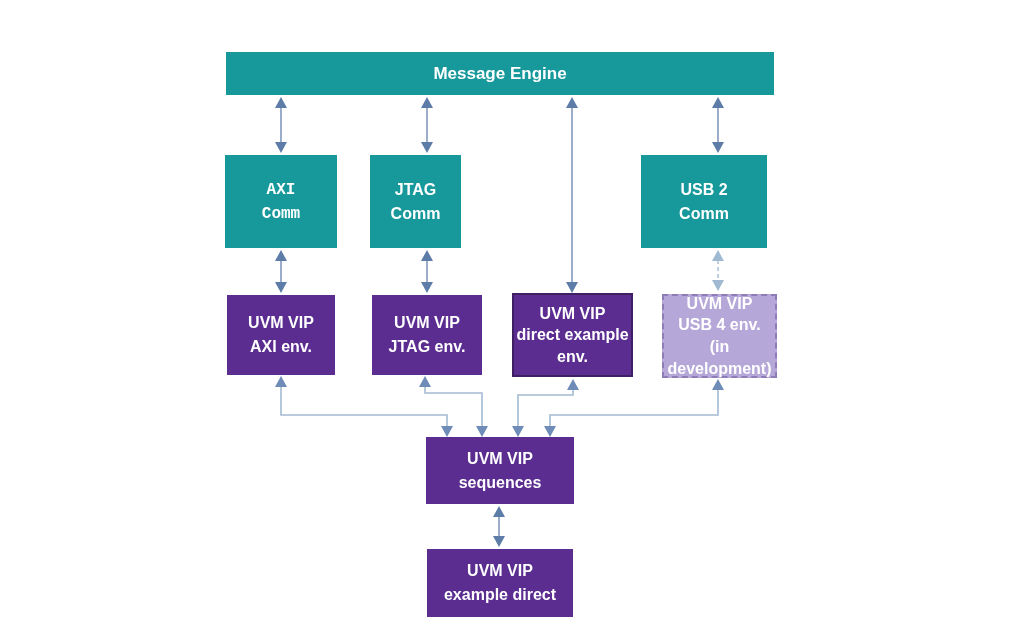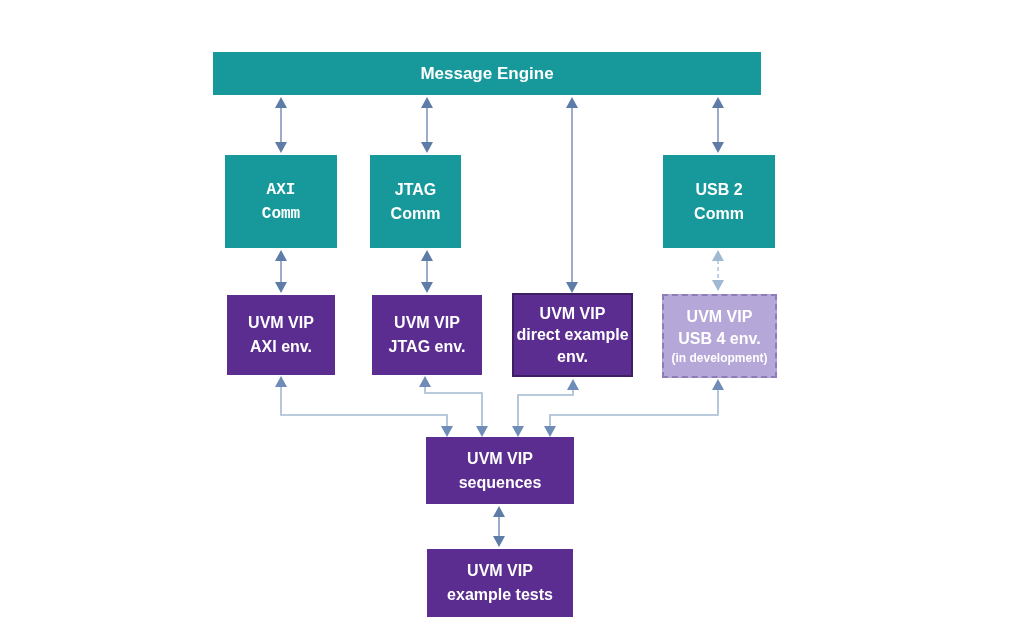--- a/index.html
+++ b/index.html
@@ -9,48 +9,48 @@
   }
   .box{
     position:absolute;display:flex;flex-direction:column;align-items:center;
     justify-content:center;text-align:center;color:var(--text,#fff);
     font-weight:600;font-size:16px;line-height:1.5;box-sizing:border-box;
   }
   .teal{background:var(--teal,#17999B);}
   .purple{background:var(--purple,#5B2D90);}
   .purple-bordered{background:var(--purple,#5B2D90);border:2px solid var(--purple-border,#3E1F63);}
   .light-purple{background:var(--light-purple,#B5A7D8);border:2px dashed var(--light-purple-border,#8E7CB8);line-height:1.35;}
-  .small-line{font-size:12px;font-weight:600;}
+  .small-line{font-size:16px;font-weight:600;}
   .me{font-size:17px;}
   #connectors{position:absolute;left:0;top:0;pointer-events:none;}
   .aline{stroke:var(--arrow-line,#8298BD);stroke-width:1.6;fill:none;}
   .ahead{fill:var(--arrow-head,#5E7CA8);}
   .eline{stroke:var(--elbow-line,#A4BBD2);stroke-width:1.6;fill:none;}
   .ehead{fill:var(--elbow-head,#6E8CB7);}
   .dline{stroke:var(--dashed-line,#AFC7DC);stroke-width:1.6;stroke-dasharray:4 3;fill:none;}
   .dhead{fill:var(--dashed-head,#9FB9D2);}
 </style>
 </head>
 <body>
 
-<div class="box teal me" style="left:213px;top:52px;width:548px;height:43px;">
+<div class="box teal me" style="left:226px;top:52px;width:548px;height:43px;">
   <span>Message Engine</span>
 </div>
 
 <div class="box teal" style="left:225px;top:155px;width:112px;height:93px;font-family:Liberation Mono, monospace;">
   <span>AXI</span>
   <span>Comm</span>
 </div>
 
 <div class="box teal" style="left:370px;top:155px;width:91px;height:93px;">
   <span>JTAG</span>
   <span>Comm</span>
 </div>
 
-<div class="box teal" style="left:663px;top:155px;width:112px;height:93px;">
+<div class="box teal" style="left:641px;top:155px;width:126px;height:93px;">
   <span>USB 2</span>
   <span>Comm</span>
 </div>
 
 <div class="box purple" style="left:227px;top:295px;width:108px;height:80px;">
   <span>UVM VIP</span>
   <span>AXI env.</span>
 </div>
 
 <div class="box purple" style="left:372px;top:295px;width:110px;height:80px;">
@@ -70,21 +70,21 @@
   <span class="small-line">(in development)</span>
 </div>
 
 <div class="box purple" style="left:426px;top:437px;width:148px;height:67px;">
   <span>UVM VIP</span>
   <span>sequences</span>
 </div>
 
 <div class="box purple" style="left:427px;top:549px;width:146px;height:68px;">
   <span>UVM VIP</span>
-  <span>example tests</span>
+  <span>example direct</span>
 </div>
 
 <svg id="connectors" width="1022" height="630" viewBox="0 0 1022 630">
 
   <g>
     <line class="aline" x1="281" y1="107" x2="281" y2="143"></line>
     <polygon class="ahead" points="275,108 281,97 287,108"></polygon>
     <polygon class="ahead" points="275,142 281,153 287,142"></polygon>
   </g>
 

